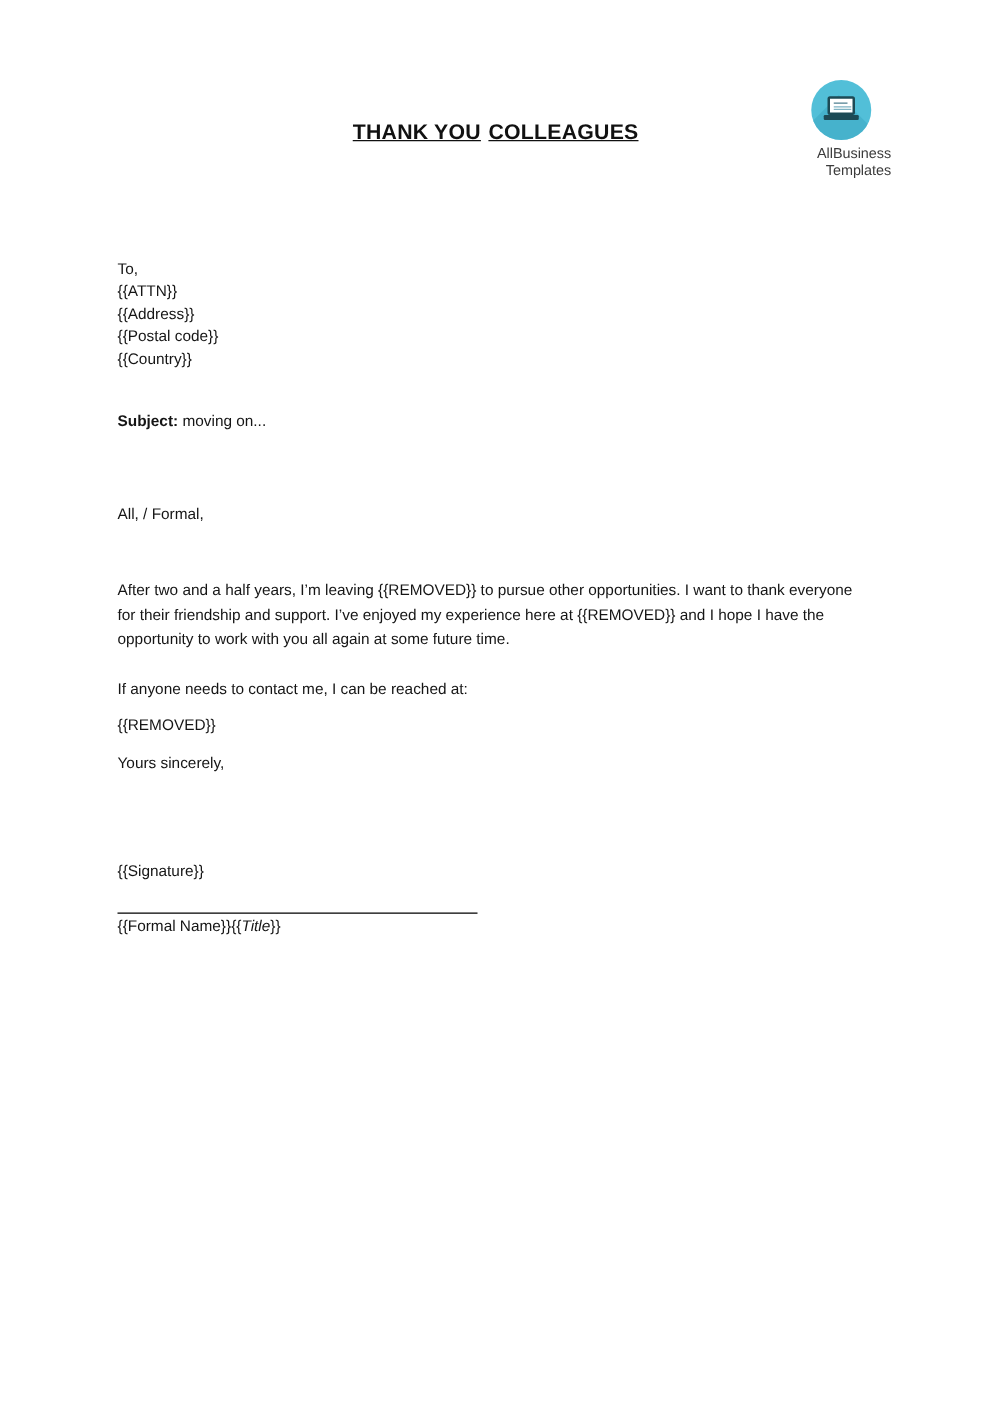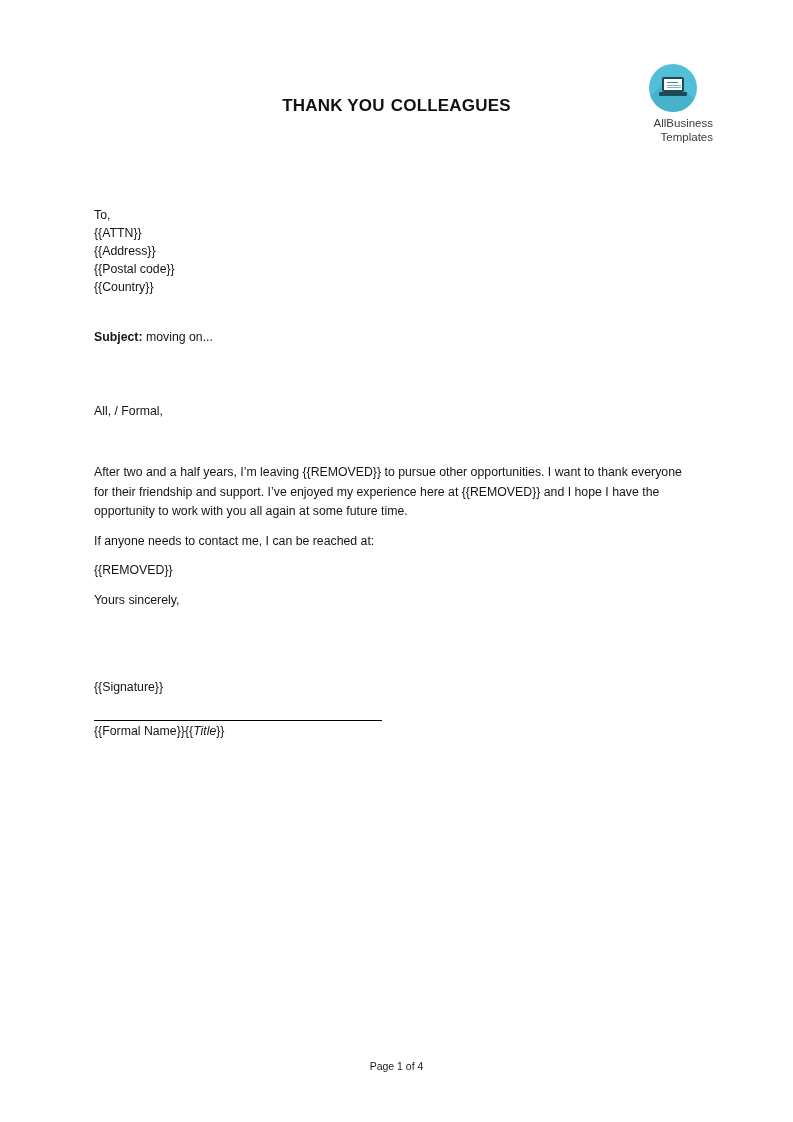--- a/index.html
+++ b/index.html
@@ -96,20 +96,21 @@
   .doc-title {
     position: absolute;
     left: 0;
     top: 96px;
     width: 793px;
     text-align: center;
     font-size: 17px;
     font-weight: bold;
     letter-spacing: 0.2px;
     color: #111111;
+    text-decoration: underline;
   }
   .doc-title .gap { display:inline-block; width:6px; }
 
   
   .content {
     position: absolute;
     left: 94px;
     top: 158px;
     width: 588px;
     font-size: 12.3px;
@@ -120,21 +121,21 @@
   .sp-64 { height: 48px; }
   .addr { margin: 0; }
   .addr div { line-height: 18px; }
   .sp-subject { height: 32px; }
   .subject { margin: 0; }
   .subject b { font-weight: bold; }
   .sp-salut { height: 54px; }
   .salutation { margin: 0; }
   .sp-body { height: 42px; }
   .para { margin: 0 0 10px 0; }
-  .para.body-main { margin-bottom: 10px; }
+  .para.body-main { margin-bottom: 20px; }
   .sp-sig { height: 58px; }
   .sig { margin: 0; }
   .rule {
     width: 288px;
     height: 0;
     border-top: 1px solid #000000;
     margin: 22px 0 1px 0;
   }
   .namerow { margin: 0; }
   .namerow i { }
@@ -208,17 +209,14 @@
     <div class="sp-sig"></div>
 
     <p class="sig">{{Signature}}</p>
 
     <div class="rule"></div>
 
     <p class="namerow"><span>{{Formal Name}}{{</span><i>Title</i><span>}}</span></p>
 
   </div>
 
-  <div class="footer">
-    <span>Page 1 of 4</span>
-  </div>
 
 </div>
 
 </body></html>

